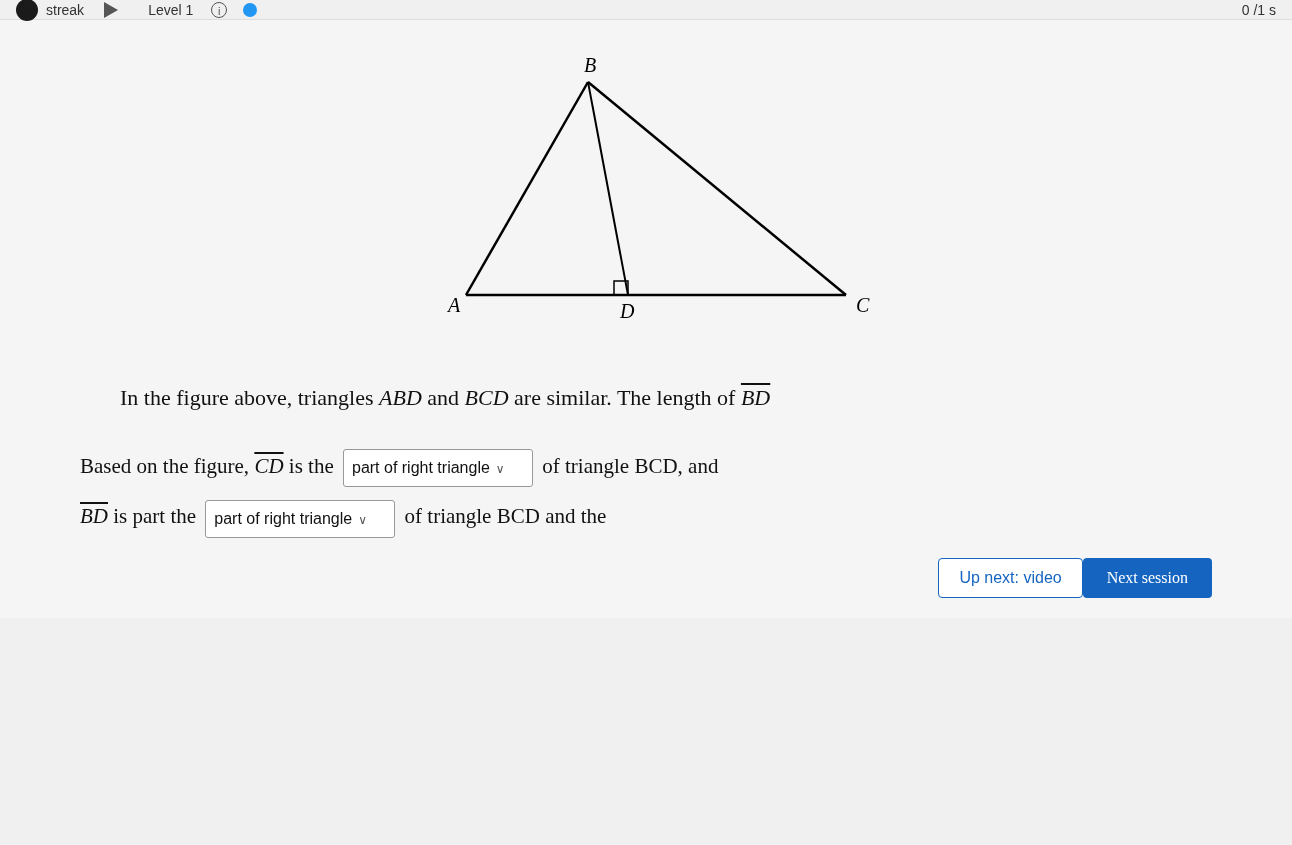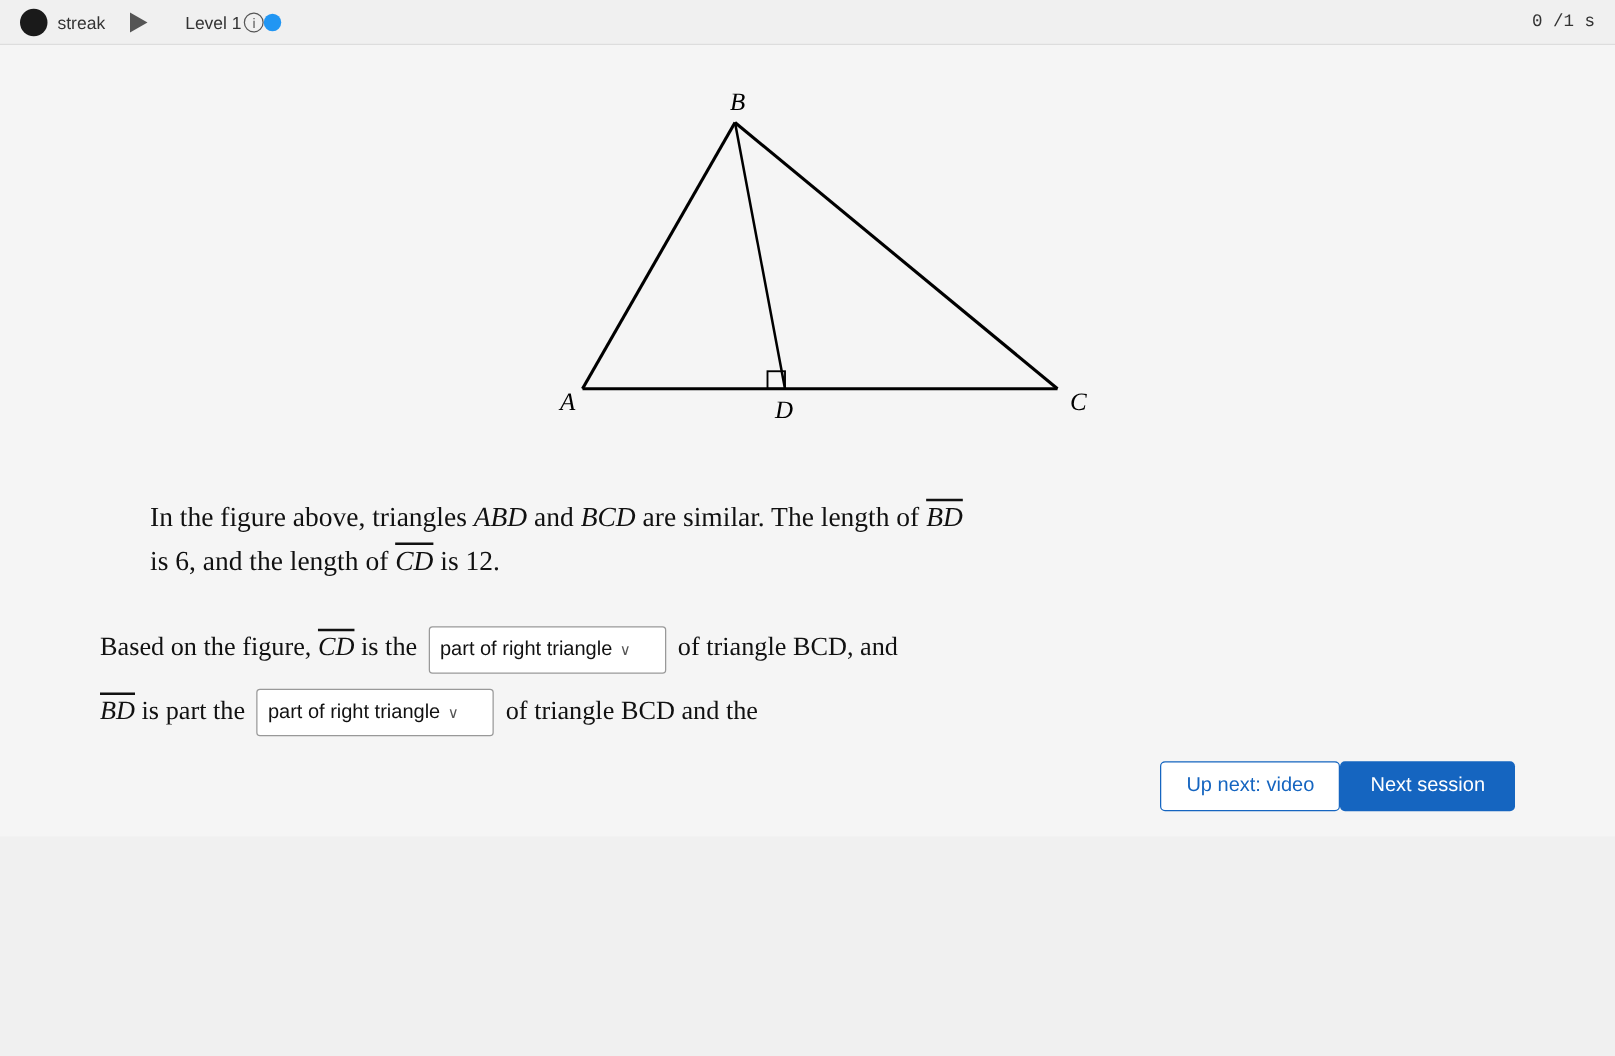--- a/index.html
+++ b/index.html
@@ -12,21 +12,21 @@
       position: relative;
     }
 
     .top-bar {
       display: flex;
       align-items: center;
       justify-content: flex-end;
       padding: 6px 16px;
       background: #f0f0f0;
       border-bottom: 1px solid #ddd;
-      height: 36px;
+      height: 20px;
     }
 
     .streak-area {
       display: flex;
       align-items: center;
       gap: 8px;
       font-family: Arial, sans-serif;
       font-size: 14px;
       color: #333;
     }
@@ -34,21 +34,21 @@
     .streak-dot {
       width: 22px;
       height: 22px;
       background: #1a1a1a;
       border-radius: 50%;
     }
 
     .level-area {
       display: flex;
       align-items: center;
-      gap: 0;
+      gap: 16px;
       margin-left: 30px;
       font-family: Arial, sans-serif;
       font-size: 14px;
       color: #333;
     }
 
     .level-dot {
       width: 14px;
       height: 14px;
       background: #2196f3;
@@ -58,21 +58,21 @@
     .triangle-arrow {
       width: 0;
       height: 0;
       border-top: 8px solid transparent;
       border-bottom: 8px solid transparent;
       border-left: 14px solid #555;
     }
 
     .score-area {
       margin-left: auto;
-      font-family: Liberation Mono, monospace;
+      font-family: Liberation Sans, sans-serif;
       font-size: 14px;
       color: #333;
       text-align: center;
     }
 
     .main-content {
       padding: 20px 80px 20px 80px;
       background: #f5f5f5;
     }
 
@@ -137,21 +137,21 @@
       margin-top: 20px;
     }
 
     .btn-next {
       background: #1565c0;
       color: white;
       border: none;
       border-radius: 4px;
       padding: 10px 24px;
       font-size: 16px;
-      font-family: Liberation Sans, sans-serif;
+      font-family: Liberation Serif, serif;
       cursor: pointer;
     }
 
     .btn-video {
       background: white;
       color: #1565c0;
       border: 1.5px solid #1565c0;
       border-radius: 4px;
       padding: 10px 20px;
       font-size: 16px;
@@ -217,23 +217,20 @@
       <text x="254" y="268" font-style="italic" font-size="20" font-family="Georgia,serif">D</text>
       <text x="490" y="262" font-style="italic" font-size="20" font-family="Georgia,serif">C</text>
     </svg>
   </div>
 
   <div class="problem-text">
     <span>
       In the figure above, triangles <span class="math-italic">ABD</span> and <span class="math-italic">BCD</span> are similar. The length of <span class="overline">BD</span>
     </span>
     <br>
-    <span>
-      is 6, and the length of <span class="overline">CD</span> is 12.
-    </span>
   </div>
 
   <div class="answer-line">
     <span>Based on the figure, <span class="overline">CD</span> is the</span>
     <span class="dropdown-inline">part of right triangle</span>
     <span> of triangle <span class="math-italic">BCD</span>, and</span>
   </div>
 
   <div class="answer-line">
     <span class="overline">BD</span>

